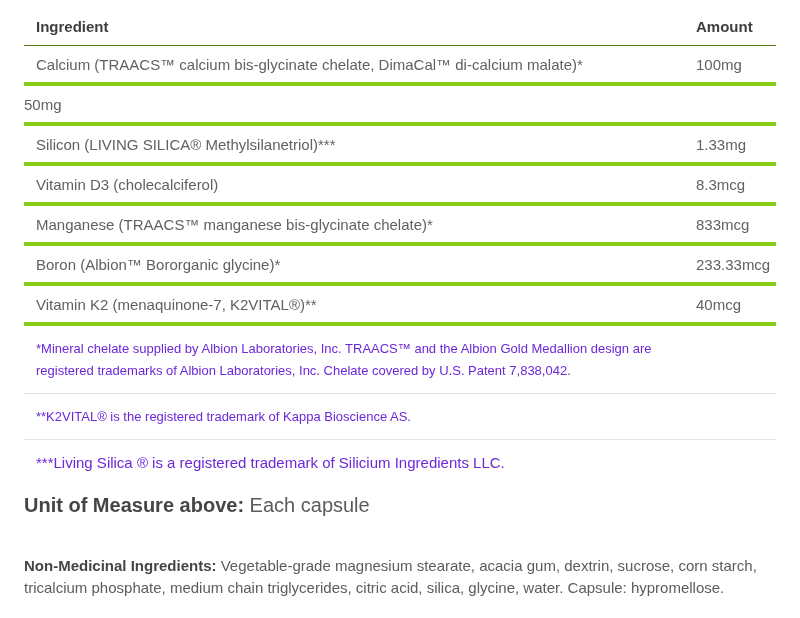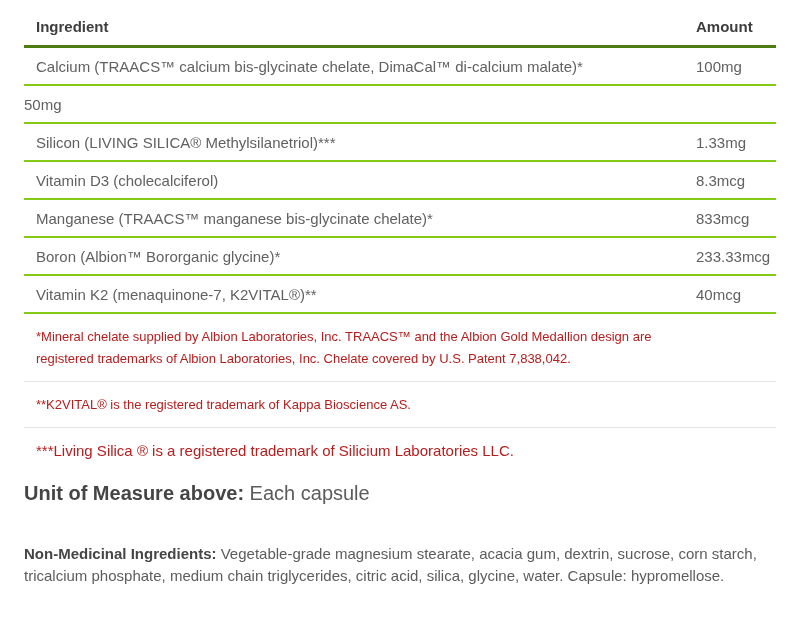--- a/index.html
+++ b/index.html
@@ -18,48 +18,48 @@
     width: 752px;
   }
   
   .tbl { width: 752px; }
   .trow {
     display: grid;
     grid-template-columns: 1fr 80px;
     align-items: center;
   }
   .thead {
-    border-bottom: 3px solid #4d7c0f;
+    border-bottom: 1px solid #4d7c0f;
   }
   .thead .cell {
     font-weight: 700;
     font-size: 15px;
     color: #3e3e3e;
     padding-top: 10px;
     padding-bottom: 10px;
     line-height: 17px;
   }
   .tbody-row {
-    border-bottom: 2px solid #84cc16;
+    border-bottom: 4px solid #84cc16;
   }
   .tbody-row .cell {
     font-size: 15px;
     color: #616161;
     padding-top: 10px;
     padding-bottom: 9px;
     line-height: 17px;
   }
   .cell.ing { padding-left: 12px; padding-right: 8px; }
   .cell.amt { padding-left: 0; }
   
   .footnote {
     border-bottom: 1px solid #e4e4e4;
     padding: 12px 12px 11px 12px;
     font-size: 13px;
-    color: #b91c1c;
+    color: #6d28d9;
     line-height: 22px;
   }
   .footnote.fn1 p { max-width: 640px; margin: 0; }
   .footnote p { margin: 0; }
   .footnote.fn3 {
     border-bottom: none;
     font-size: 15px;
     line-height: 20px;
     padding-top: 13px;
     padding-bottom: 12px;
@@ -132,21 +132,21 @@
 
     <div class="footnote fn1">
       <p>*Mineral chelate supplied by Albion Laboratories, Inc. TRAACS™ and the Albion Gold Medallion design are registered trademarks of Albion Laboratories, Inc. Chelate covered by U.S. Patent 7,838,042.</p>
     </div>
 
     <div class="footnote fn2">
       <p>**K2VITAL® is the registered trademark of Kappa Bioscience AS.</p>
     </div>
 
     <div class="footnote fn3">
-      <p>***Living Silica ® is a registered trademark of Silicium Laboratories LLC.</p>
+      <p>***Living Silica ® is a registered trademark of Silicium Ingredients LLC.</p>
     </div>
 
   </div>
 
   <div class="unit-line">
     <span class="bold-label">Unit of Measure above:</span>
     <span>Each capsule</span>
   </div>
 
   <div class="nonmed">

